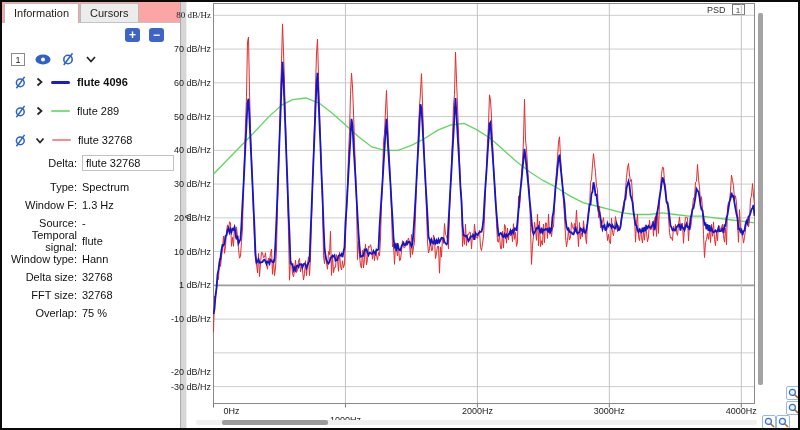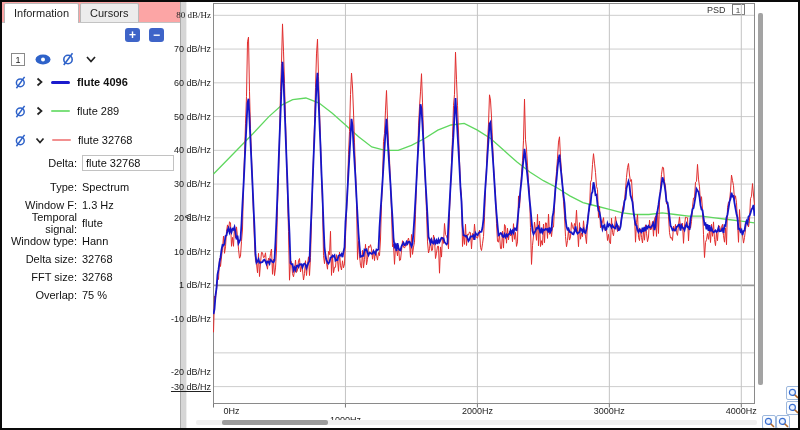--- a/index.html
+++ b/index.html
@@ -147,20 +147,24 @@
         </div>
         <div class="field-row">
           <span class="field-label">Type:</span>
           <span class="field-value">Spectrum</span>
         </div>
         <div class="field-row">
           <span class="field-label">Window F:</span>
           <span class="field-value">1.3 Hz</span>
         </div>
         <div class="field-row">
+          <span class="field-label">Source:</span>
+          <span class="field-value">-</span>
+        </div>
+        <div class="field-row">
           <span class="field-label">Temporal signal:</span>
           <span class="field-value">flute</span>
         </div>
         <div class="field-row">
           <span class="field-label">Window type:</span>
           <span class="field-value">Hann</span>
         </div>
         <div class="field-row">
           <span class="field-label">Delta size:</span>
           <span class="field-value">32768</span>
@@ -217,21 +221,21 @@
         <div class="ytick" style="left: -34px; top: 42.0696px; text-align: right;">70 dB/Hz</div>
         <div class="ytick" style="left: -34px; top: 75.8249px;">60 dB/Hz</div>
         <div class="ytick" style="left: -34px; top: 109.58px;">50 dB/Hz</div>
         <div class="ytick" style="left: -34px; top: 143.335px;">40 dB/Hz</div>
         <div class="ytick" style="left: -34px; top: 177.091px;">30 dB/Hz</div>
         <div class="ytick" style="left: -34px; top: 210.846px;">20 dB/Hz</div>
         <div class="ytick" style="left: -34px; top: 244.601px;">10 dB/Hz</div>
         <div class="ytick" style="left: -34px; top: 278.357px;">1 dB/Hz</div>
         <div class="ytick" style="left: -34px; top: 312.112px;">-10 dB/Hz</div>
         <div class="ytick" style="left: -34px; top: 345.867px; margin-top: 19px;">-20 dB/Hz</div>
-        <div class="ytick" style="left: -34px; top: 379.622px; text-decoration: underline;">-30 dB/Hz</div>
+        <div class="ytick" style="left: -34px; top: 379.622px;">-30 dB/Hz</div>
       </div>
     <div id="xlabels">
         <div class="xtick" style="left: 14.5px; top: 404px;">0Hz</div>
         <div class="xtick" style="left: 128.451px; top: 404px; margin-top: 9px;">1000Hz</div>
         <div class="xtick" style="left: 260.402px; top: 404px;">2000Hz</div>
         <div class="xtick" style="left: 392.354px; top: 404px;">3000Hz</div>
         <div class="xtick" style="left: 524.305px; top: 404px;">4000Hz</div>
       </div>
 
     <div class="v-scrollbar">

